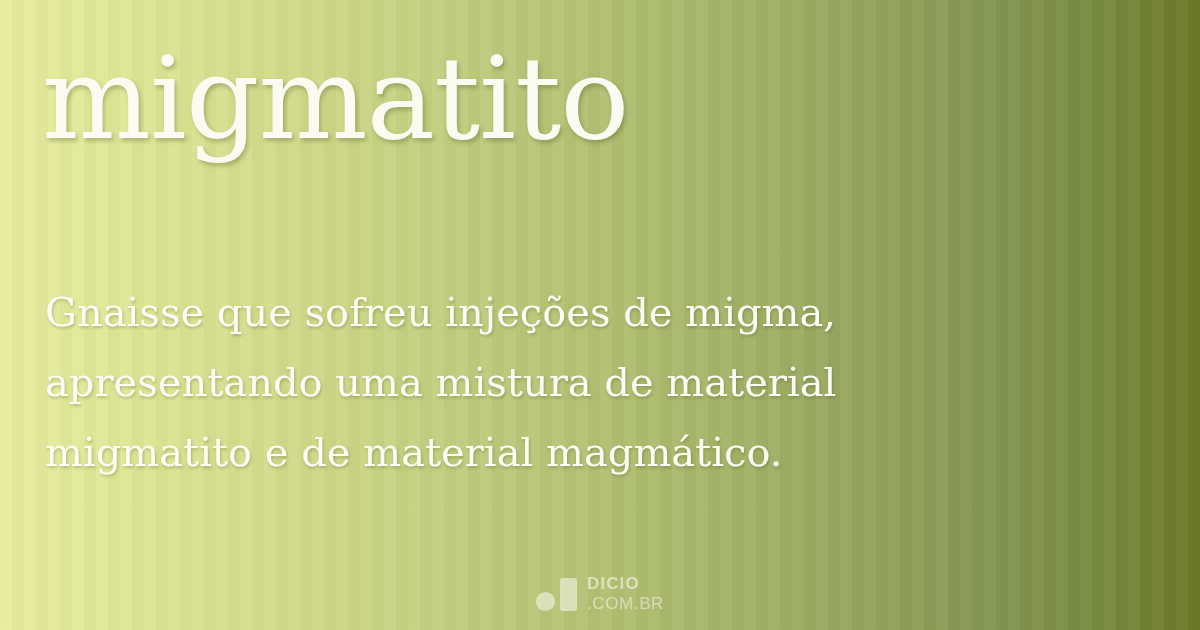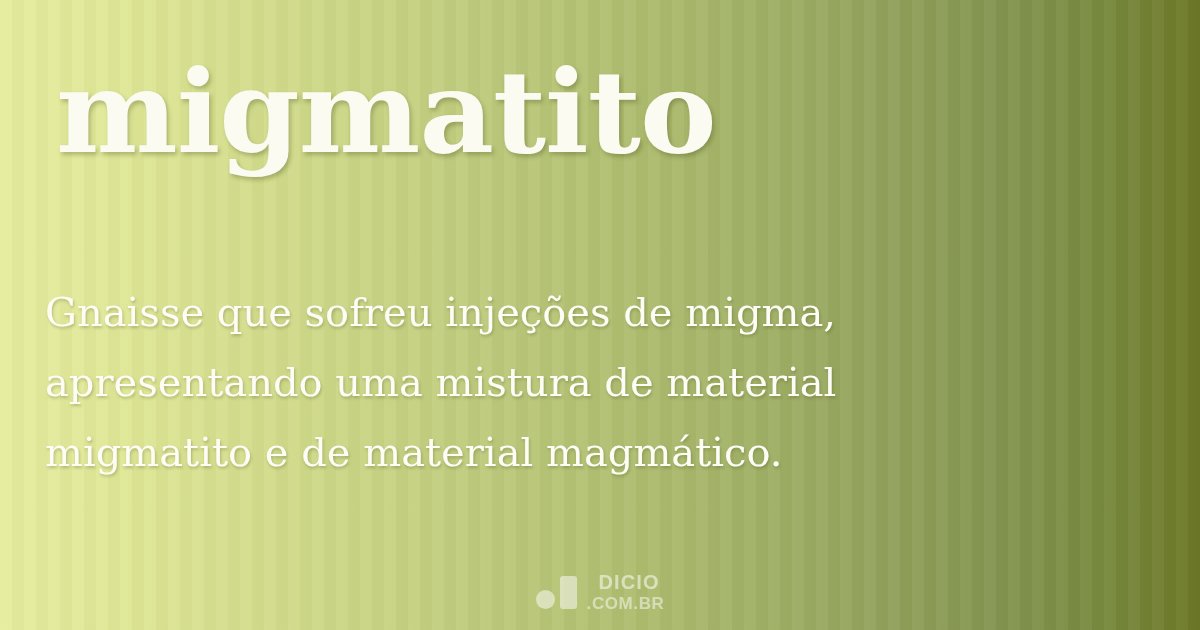--- a/index.html
+++ b/index.html
@@ -50,23 +50,23 @@
     position: relative;
     z-index: 2;
     width: 100%;
     height: 100%;
   }
 
   .headword {
     position: absolute;
     left: 38px;
     top: 34px;
-    margin: 18px;
+    margin: 4px;
     font-family: "DejaVu Serif", serif;
-    font-weight: bold;
+    font-weight: normal;
     font-size: 115px;
     line-height: 1.05;
     letter-spacing: -1px;
     color: #fbfbf2;
     text-shadow: 2px 3px 4px rgba(60, 70, 20, 0.30);
     white-space: nowrap;
     text-align: center;
   }
 
   .definition {
@@ -119,29 +119,28 @@
   .brand-text {
     display: flex;
     flex-direction: column;
     justify-content: center;
     line-height: 1;
   }
 
   .brand-name {
     font-family: "Liberation Sans", sans-serif;
     font-weight: bold;
-    font-size: 20px;
+    font-size: 17px;
     letter-spacing: 1.1px;
     color: #f6f7ea;
-    margin-left: 12px;
   }
 
   .brand-tld {
     font-family: "Liberation Sans", sans-serif;
-    font-weight: bold;
+    font-weight: normal;
     font-size: 17px;
     letter-spacing: 0.6px;
     color: #eff1e0;
     margin-top: 3px;
   }
 </style>
 </head>
 <body>
 
 <div class="card">

